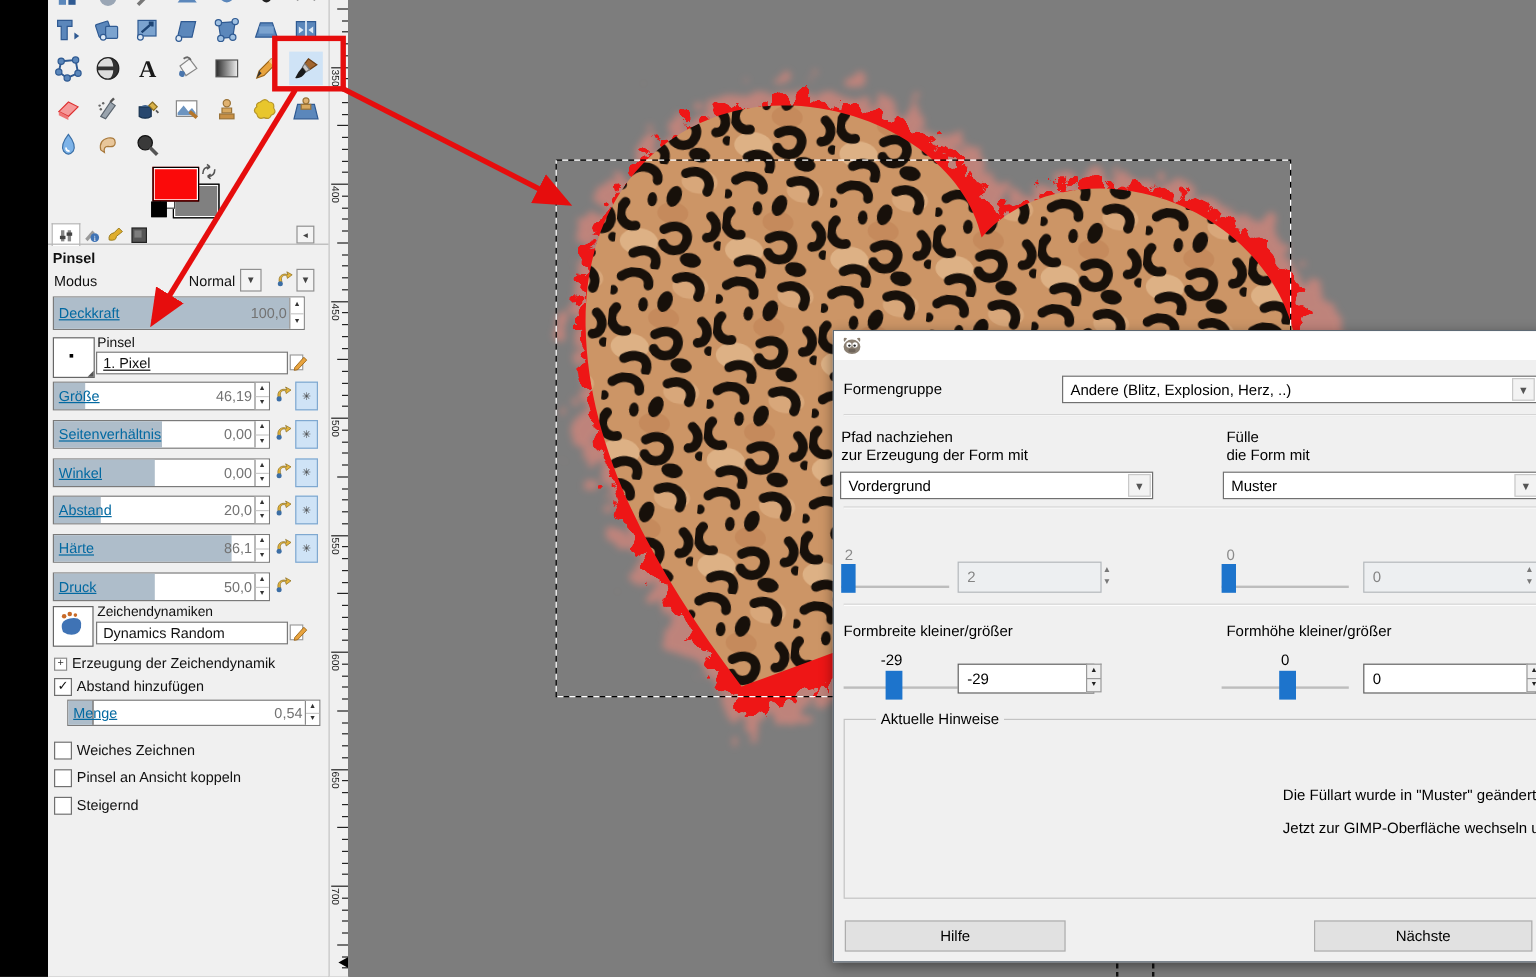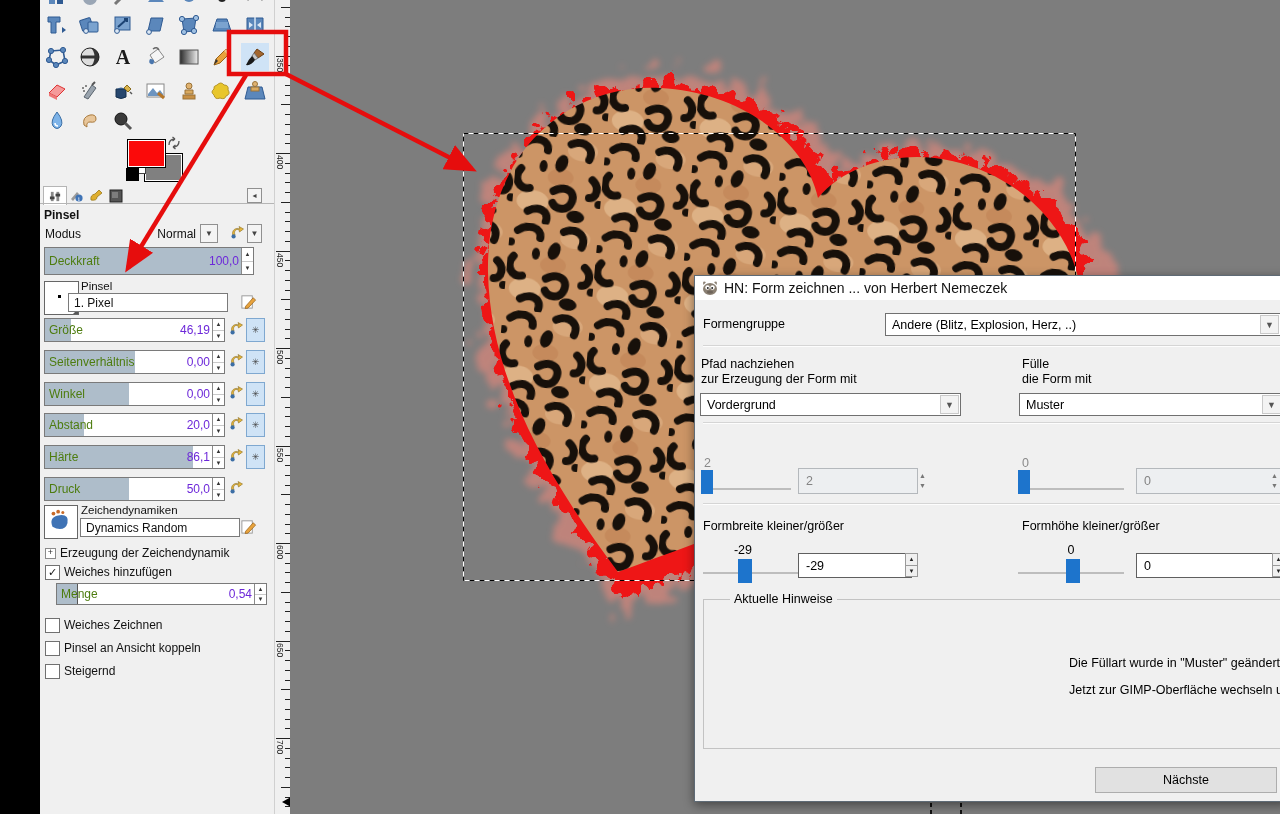--- a/index.html
+++ b/index.html
@@ -11,22 +11,22 @@
   .tool-cell.selected{background:#cfe3f6;}
   
   .swatch{position:absolute;border:1px solid #000;box-shadow:inset 0 0 0 1px #fff;}
   
   .dock-tab{position:absolute;width:22px;height:18px;display:flex;align-items:center;justify-content:center;font-size:11px;}
   .dock-tab.sel{background:#fff;border:1px solid #b5b5b5;border-bottom:none;}
   #tabline{position:absolute;left:0;top:203px;width:234px;height:1px;background:#b5b5b5;}
   
   .gslider{position:absolute;border:1px solid #7a7a7a;background:#fff;}
   .gslider .fill{position:absolute;left:0;top:0;bottom:0;background:#aebdca;}
-  .gslider .lab{position:absolute;left:4px;top:50%;transform:translateY(-50%);font-size:12px;color:#4d7c0f;white-space:nowrap;}
-  .gslider .val{position:absolute;right:14px;top:50%;transform:translateY(-50%);font-size:12px;color:#6d28d9;}
+  .gslider .lab{position:absolute;left:4px;top:50%;transform:translateY(-50%);font-size:12px;color:#0369a1;white-space:nowrap;text-decoration:underline;}
+  .gslider .val{position:absolute;right:14px;top:50%;transform:translateY(-50%);font-size:12px;color:#737373;}
   .gslider .spin{position:absolute;right:0;top:0;bottom:0;width:11px;border-left:1px solid #8a8a8a;background:#fff;display:flex;flex-direction:column;}
   .gslider .spin i{flex:1;display:flex;align-items:center;justify-content:center;font-style:normal;font-size:6px;color:#333;line-height:1;}
   .gslider .spin i:first-child{border-bottom:1px solid #c9c9c9;}
   .ybtn{position:absolute;width:16px;height:16px;}
   .bluebtn{position:absolute;width:17px;height:22px;background:#cfe3f6;border:1px solid #7fa8d0;display:flex;align-items:center;justify-content:center;color:#444;font-size:9px;}
   .ddbtn{position:absolute;background:#f4f4f4;border:1px solid #909090;display:flex;align-items:center;justify-content:center;color:#444;font-size:8px;}
   .panlabel{position:absolute;font-size:12px;color:#111;white-space:nowrap;}
   .checkbox{position:absolute;width:13px;height:13px;background:#fff;border:1px solid #707070;font-size:11px;line-height:12px;text-align:center;color:#111;}
   .previewbox{position:absolute;background:#fff;border:1px solid #666;}
   .editbtn{position:absolute;width:19px;height:18px;display:flex;align-items:center;justify-content:center;}
@@ -346,21 +346,21 @@
             <i>▲</i>
             <i>▼</i>
           </div>
       </div>
 
       <div class="previewbox" style="left:4px;top:281px;width:33px;height:32px;">
         <div class="abs" style="left:13px;top:13px;width:3px;height:3px;background:#000;"></div>
         <div class="abs" style="right:0;bottom:0;width:0;height:0;border-left:5px solid transparent;border-bottom:5px solid #555;"></div>
       </div>
       <div class="panlabel" style="left:41px;top:280px;font-size:11.5px;">Pinsel</div>
-      <div class="txtinput" style="left:28px;top:293px;width:153px;height:17px;">
+      <div class="txtinput" style="left:40px;top:293px;width:153px;height:17px;text-decoration:underline;">
           <span>1. Pixel</span>
         </div>
       <div class="editbtn" style="left:199px;top:292px;">
           <svg viewBox="0 0 18 18" width="17" height="17">
             <rect x="2" y="3" width="11" height="13" fill="#fff" stroke="#999"></rect>
             <path d="M6 14 L14 5 L16.5 7.5 L8.5 16 L5.5 16.5 Z" fill="#e8a33d" stroke="#9a6418" stroke-width=".8"></path>
           </svg>
         </div>
 
       <div class="gslider" style="left:4px;top:318px;width:179px;height:22px;">
@@ -466,21 +466,21 @@
           <svg viewBox="0 0 18 18" width="17" height="17">
             <rect x="2" y="3" width="11" height="13" fill="#fff" stroke="#999"></rect>
             <path d="M6 14 L14 5 L16.5 7.5 L8.5 16 L5.5 16.5 Z" fill="#e8a33d" stroke="#9a6418" stroke-width=".8"></path>
           </svg>
         </div>
 
       <div class="expander-box" style="left:5px;top:548px;">+</div>
       <div class="panlabel" style="left:20px;top:546px;">Erzeugung der Zeichendynamik</div>
 
       <div class="checkbox" style="left:5px;top:565px;">✓</div>
-      <div class="panlabel" style="left:24px;top:565px;">Weiches hinzufügen</div>
+      <div class="panlabel" style="left:24px;top:565px;">Abstand hinzufügen</div>
 
       <div class="gslider" style="left:16px;top:583px;width:209px;height:20px;">
         <div class="fill" style="width:20px;"></div>
         <div class="abs" style="left:20px;top:0;bottom:0;width:1px;background:#555;"></div>
         <div class="lab">Menge</div>
         <div class="val">0,54</div>
         <div class="spin">
             <i>▲</i>
             <i>▼</i>
           </div>
@@ -656,21 +656,20 @@
       <svg style="margin-left:7px;" width="16" height="16" viewBox="0 0 16 16">
         <ellipse cx="8" cy="9" rx="7" ry="6" fill="#8a7f72"></ellipse>
         <path d="M1.5 5 Q0 0 4 2 Z" fill="#8a7f72"></path>
           <path d="M14.5 5 Q16 0 12 2 Z" fill="#8a7f72"></path>
         <circle cx="5.5" cy="7.5" r="2.2" fill="#fff"></circle>
           <circle cx="10.5" cy="7.5" r="2.2" fill="#fff"></circle>
         <circle cx="5.8" cy="8" r="1" fill="#222"></circle>
           <circle cx="10.2" cy="8" r="1" fill="#222"></circle>
         <ellipse cx="8" cy="12" rx="3" ry="1.6" fill="#6e645a"></ellipse>
       </svg>
-      <span class="t">HN: Form zeichnen ... von Herbert Nemeczek</span>
     </div>
 
     <div class="dlabel" style="left:8px;top:41px;">Formengruppe</div>
     <div class="combo" style="left:190px;top:37px;width:394px;height:21px;">
       <span class="cv">Andere (Blitz, Explosion, Herz, ..)</span>
       <span class="chev">▼</span>
     </div>
 
     <div class="dsep" style="left:8px;top:69px;width:578px;"></div>
 
@@ -738,16 +737,17 @@
         <i>▲</i>
         <i>▼</i>
       </div>
 
     <fieldset style="left:8px;top:316px;width:590px;height:155px;">
       <legend>Aktuelle Hinweise</legend>
     </fieldset>
     <div class="dlabel" style="left:374px;top:380px;">Die Füllart wurde in "Muster" geändert</div>
     <div class="dlabel" style="left:374px;top:407px;">Jetzt zur GIMP-Oberfläche wechseln un</div>
 
+    <div class="dbtn" style="left:9px;top:491px;width:182px;">Hilfe</div>
     <div class="dbtn" style="left:400px;top:491px;width:180px;">Nächste</div>
   </div>
 
 </div>
 
 </body></html>

